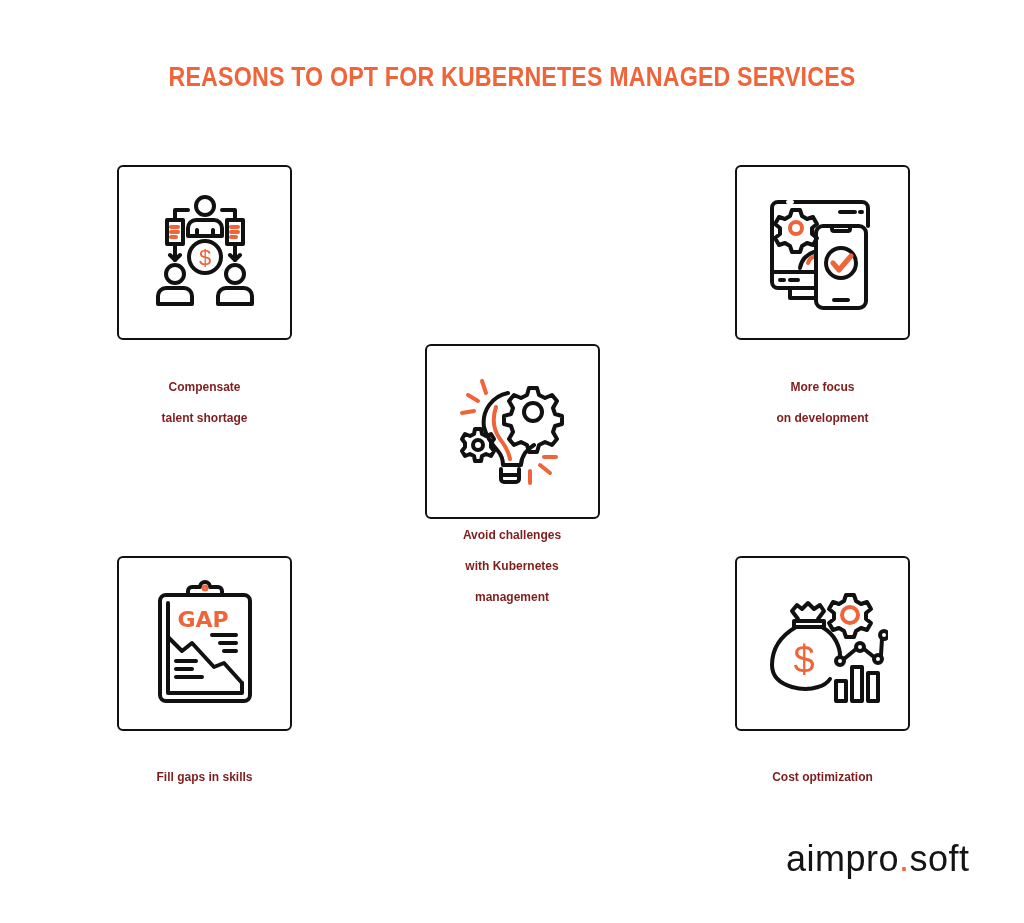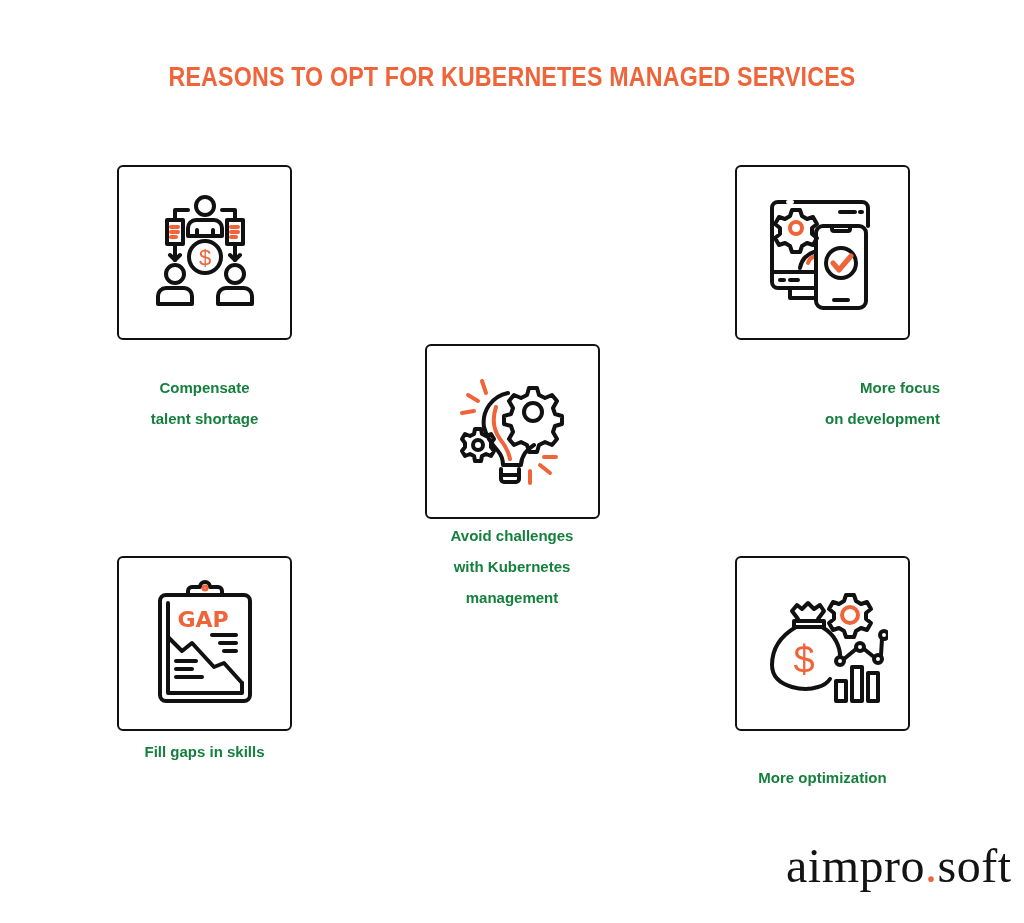--- a/index.html
+++ b/index.html
@@ -40,32 +40,32 @@
       justify-content: center;
       background: #ffffff;
     }
     .box svg {
       width: 130px;
       height: 130px;
     }
     .label {
       position: absolute;
       text-align: center;
-      font-size: 15px;
+      font-size: 12px;
       font-weight: bold;
-      color: #15803d;
+      color: #7f1d1d;
       line-height: 31px;
       white-space: pre-line;
     }
     .logo {
       position: absolute;
       left: 786px;
       top: 838px;
-      font-size: 48px;
-      font-family: Liberation Serif, serif;
+      font-size: 36px;
+      font-family: Liberation Sans, sans-serif;
       color: #141414;
       letter-spacing: 0.5px;
       white-space: nowrap;
     }
     .logo .dot {
       color: #f0643a;
     }
   </style>
 </head>
 <body>
@@ -129,21 +129,21 @@
     <path d="M42 80 q2 -12 14 -16" stroke="#111"></path>
     <path d="M50 75 q1 -4 5 -6" stroke="#f0643a"></path>
 
     <rect x="58" y="38" width="50" height="82" rx="7" stroke="#111"></rect>
     <path d="M74 38 v3 a2 2 0 0 0 2 2 h14 a2 2 0 0 0 2 -2 v-3" stroke="#111"></path>
     <line x1="76" y1="112" x2="90" y2="112" stroke="#111"></line>
     <circle cx="83" cy="75" r="15" stroke="#111"></circle>
     <path d="M75 75 L81 82 L93 68" stroke="#f0643a" stroke-width="5"></path>
   </svg>
 </div>
-<div class="label" style="left:705px; top:372px; width:235px;text-align:right;">More focus
+<div class="label" style="left:705px; top:372px; width:235px;">More focus
 on development</div>
 
 <div class="box" style="left:425px; top:344px;">
   <svg viewBox="0 0 130 130" fill="none" stroke-width="4" stroke-linecap="round" stroke-linejoin="round">
 
     <line x1="20" y1="28" x2="30" y2="34" stroke="#f0643a"></line>
     <line x1="34" y1="14" x2="38" y2="26" stroke="#f0643a"></line>
     <line x1="14" y1="46" x2="26" y2="44" stroke="#f0643a"></line>
     <line x1="96" y1="90" x2="108" y2="90" stroke="#f0643a"></line>
     <line x1="92" y1="98" x2="102" y2="106" stroke="#f0643a"></line>
@@ -180,21 +180,21 @@
     <text x="63" y="48" text-anchor="middle" font-size="22" font-weight="bold" font-family="DejaVu Sans, sans-serif" fill="#f0643a" stroke="none">GAP</text>
     <path d="M28 58 L42 72 L52 64 L74 88 L84 84 L102 104" stroke="#111"></path>
     <line x1="72" y1="56" x2="96" y2="56" stroke="#111"></line>
     <line x1="80" y1="64" x2="96" y2="64" stroke="#111"></line>
     <line x1="84" y1="72" x2="96" y2="72" stroke="#111"></line>
     <line x1="36" y1="82" x2="56" y2="82" stroke="#111"></line>
     <line x1="36" y1="90" x2="52" y2="90" stroke="#111"></line>
     <line x1="36" y1="98" x2="62" y2="98" stroke="#111"></line>
   </svg>
 </div>
-<div class="label" style="left:87px; top:736px; width:235px;">Fill gaps in skills</div>
+<div class="label" style="left:87px; top:762px; width:235px;">Fill gaps in skills</div>
 
 <div class="box" style="left:735px; top:556px;">
   <svg viewBox="0 0 130 130" fill="none" stroke-width="4" stroke-linecap="round" stroke-linejoin="round">
 
     <g transform="translate(92,36)">
       <path d="M-4 -20 h8 l2 6 l5 3 l6 -2 l4 7 l-5 4 v6 l5 4 l-4 7 l-6 -2 l-5 3 l-2 6 h-8 l-2 -6 l-5 -3 l-6 2 l-4 -7 l5 -4 v-6 l-5 -4 l4 -7 l6 2 l5 -3 z" stroke="#111"></path>
       <circle cx="0" cy="0" r="8" stroke="#f0643a"></circle>
     </g>
 
     <path d="M40 40 l-6 -8 l5 -6 l5 4 l6 -6 l6 6 l6 -4 l4 6 l-6 8" stroke="#111"></path>
@@ -208,15 +208,15 @@
     <circle cx="120" cy="80" r="4" stroke="#111"></circle>
     <circle cx="132" cy="56" r="4" stroke="#111" transform="translate(-6,0)"></circle>
     <path d="M86 80 L98 70 M106 70 L116 78 M123 76 L124 60" stroke="#111"></path>
 
     <rect x="78" y="102" width="10" height="20" stroke="#111"></rect>
     <rect x="94" y="88" width="10" height="34" stroke="#111"></rect>
     <rect x="110" y="94" width="10" height="28" stroke="#111"></rect>
     <rect x="124" y="76" width="0" height="0" stroke="none"></rect>
   </svg>
 </div>
-<div class="label" style="left:705px; top:762px; width:235px;">More optimization</div>
+<div class="label" style="left:705px; top:762px; width:235px;">Cost optimization</div>
 
 <div class="logo"><span>aimpro</span><span class="dot">.</span><span>soft</span></div>
 
 </body></html>

